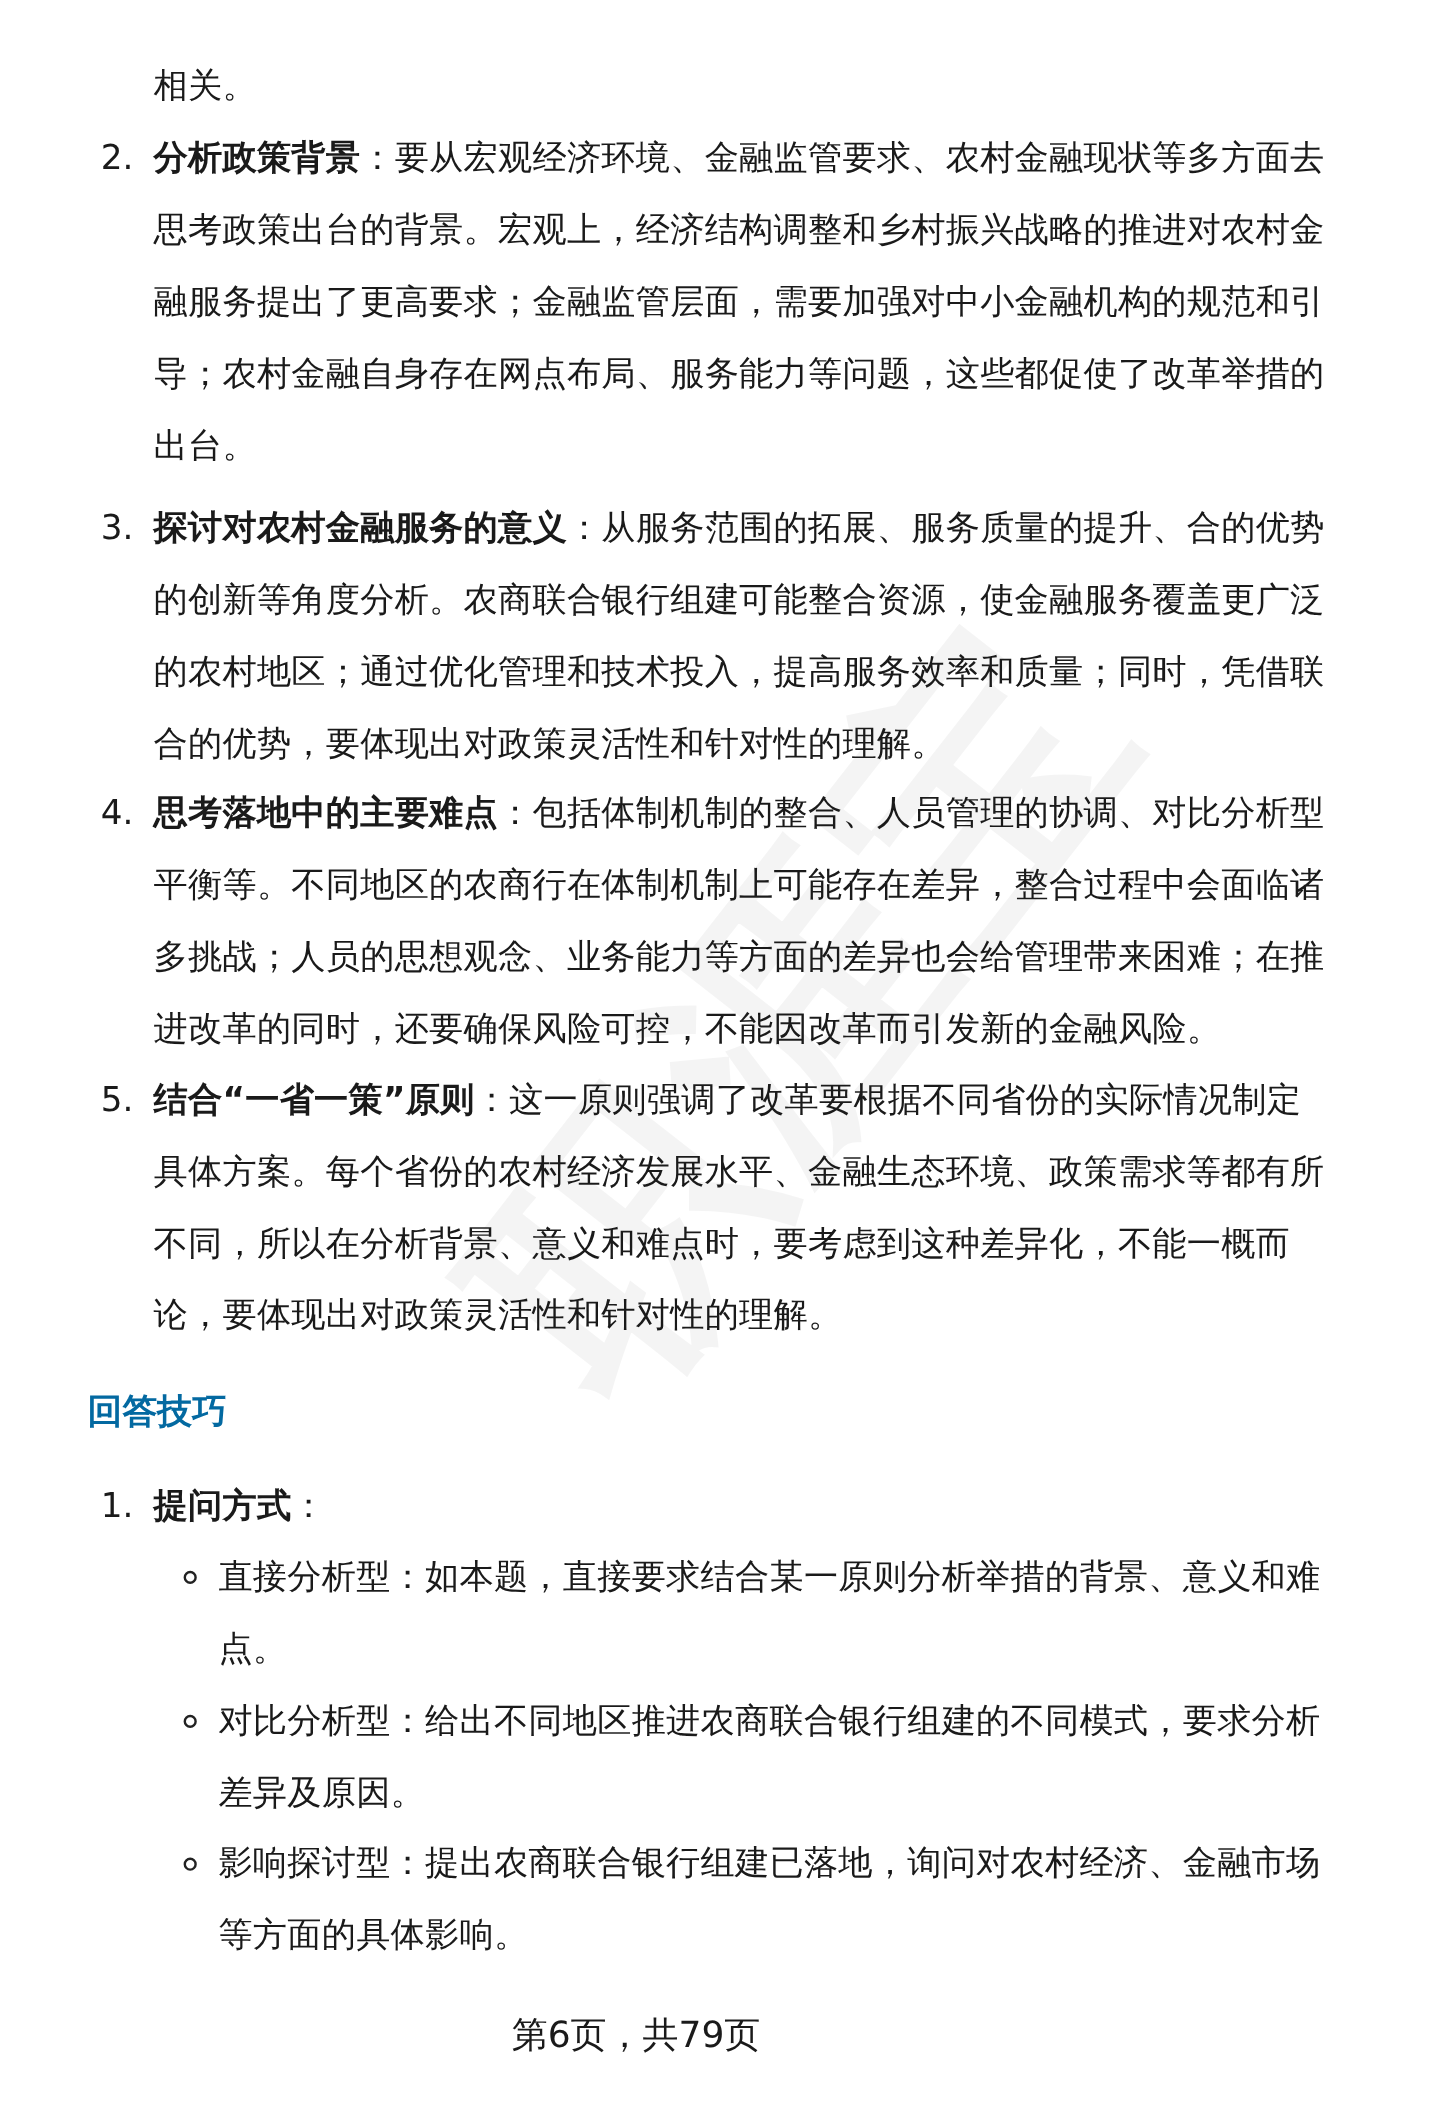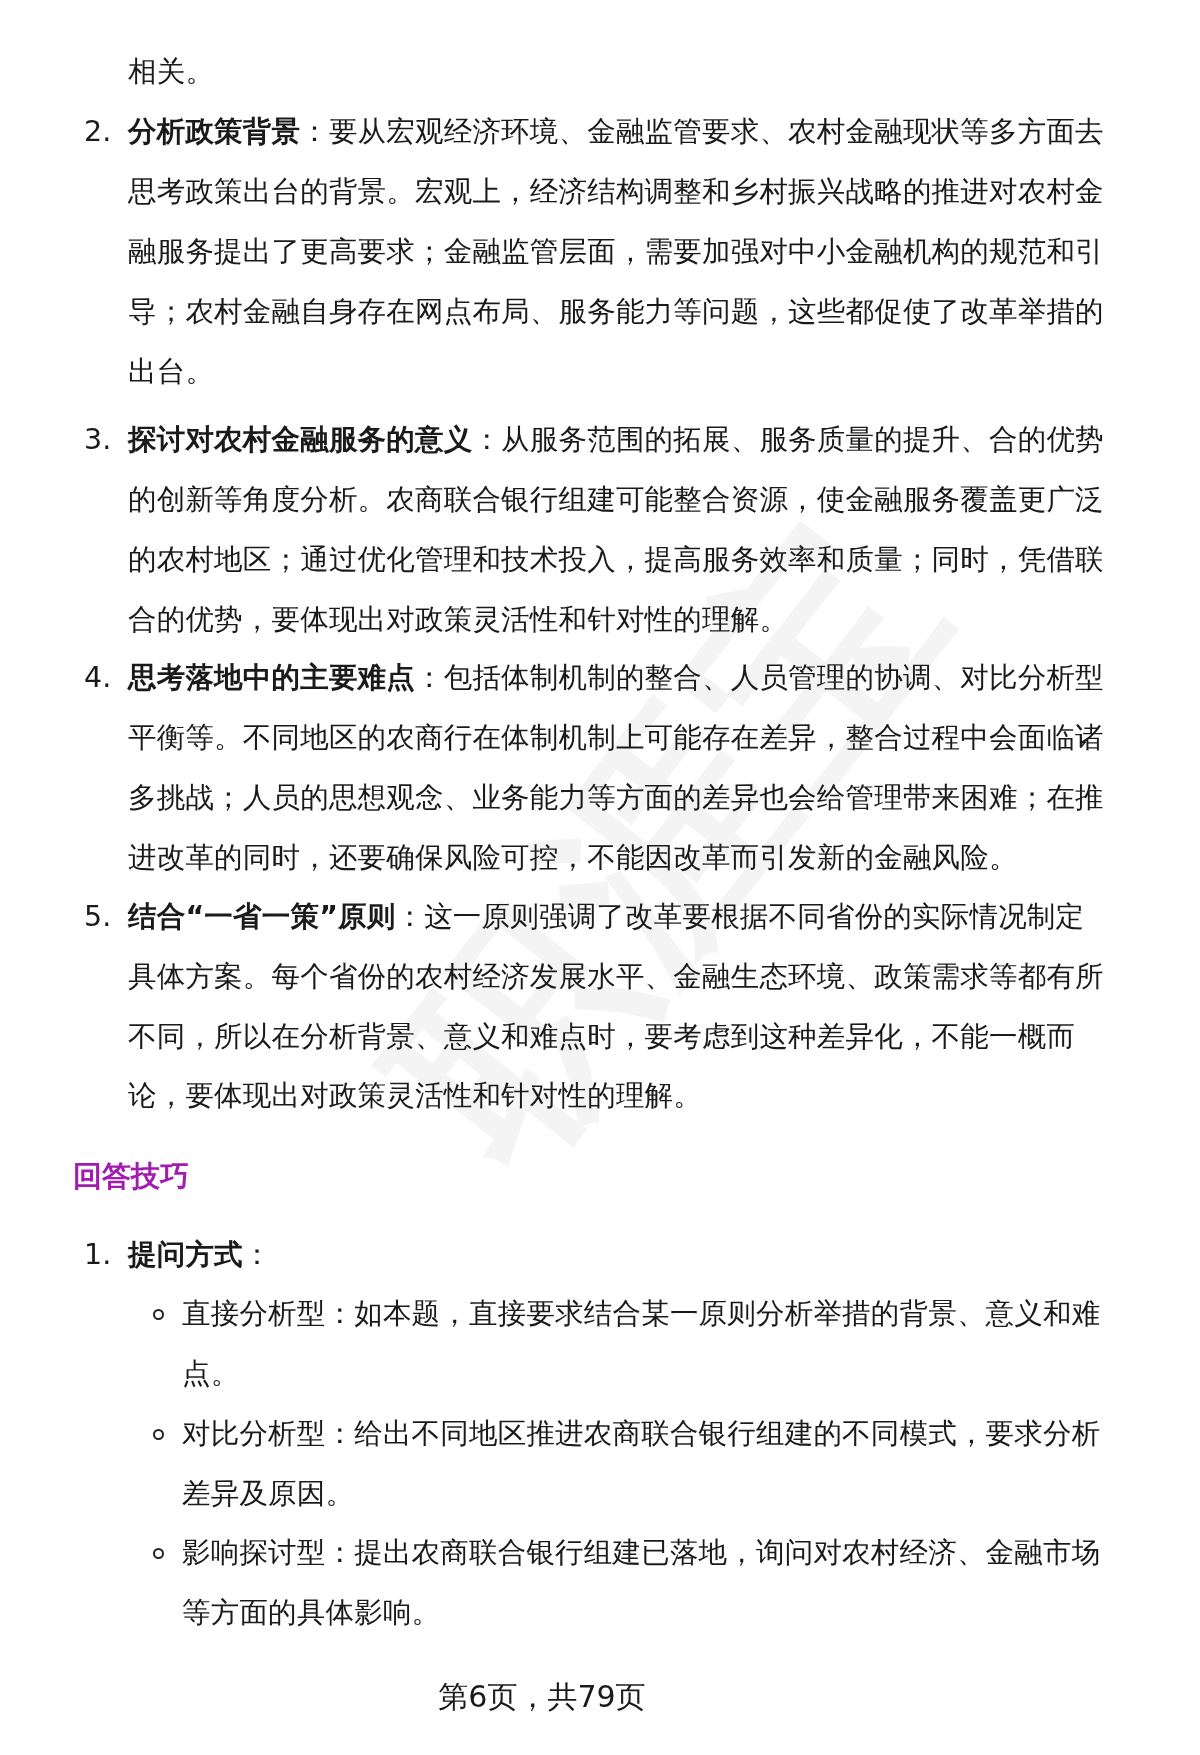--- a/index.html
+++ b/index.html
@@ -14,28 +14,28 @@
     letter-spacing: 10px; white-space: nowrap; pointer-events: none; line-height: 560px;
     text-align: center;
   }
   .page { position: absolute; left: 0; top: 0; width: 1200px; }
   .line {
     position: absolute; font-size: 28.5px; line-height: 40px; white-space: nowrap; letter-spacing: 0.2px;
   }
   .num { position: absolute; font-size: 28.5px; line-height: 40px; }
   .b { font-weight: bold; }
   .heading {
-    position: absolute; left: 73px; font-size: 29px; line-height: 40px; font-weight: bold; color: #a21caf;
+    position: absolute; left: 73px; font-size: 29px; line-height: 40px; font-weight: bold; color: #0369a1;
   }
   .bullet {
     position: absolute; width: 11px; height: 11px; border: 2px solid #222; border-radius: 50%;
     box-sizing: border-box;
   }
   .footer {
-    position: absolute; left: 16px; width: 1052px; text-align: center; font-size: 30px; line-height: 40px;
+    position: absolute; left: 4px; width: 1052px; text-align: center; font-size: 30px; line-height: 40px;
   }
 </style>
 </head>
 <body>
 
 <div class="watermark">职涯宝</div>
 
 <div class="page">
 
   <div class="line" style="left:128px; top:52px;">

